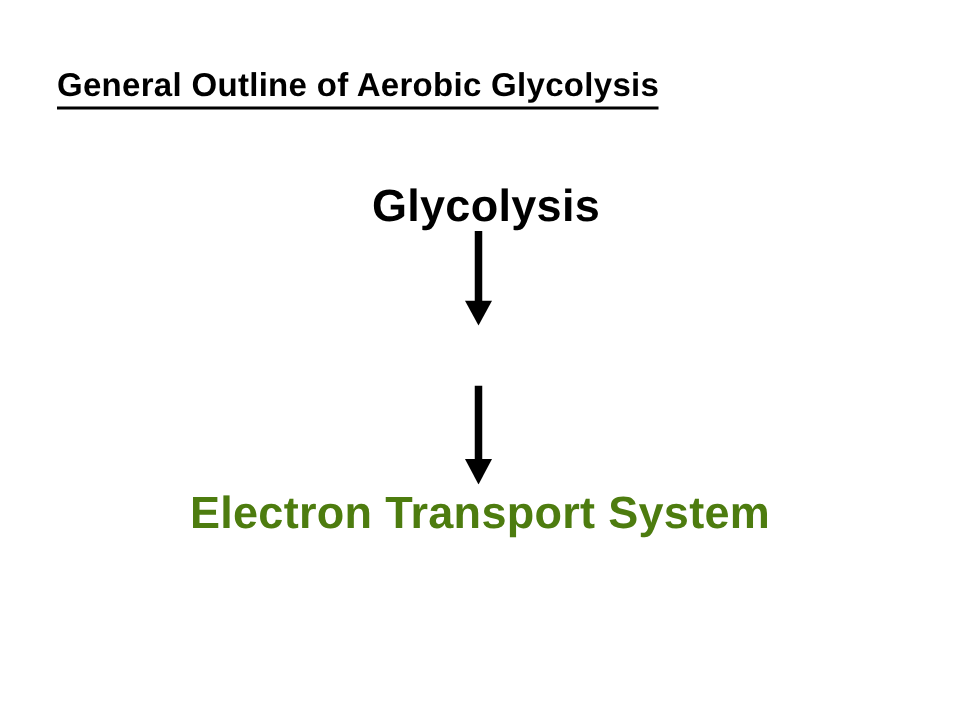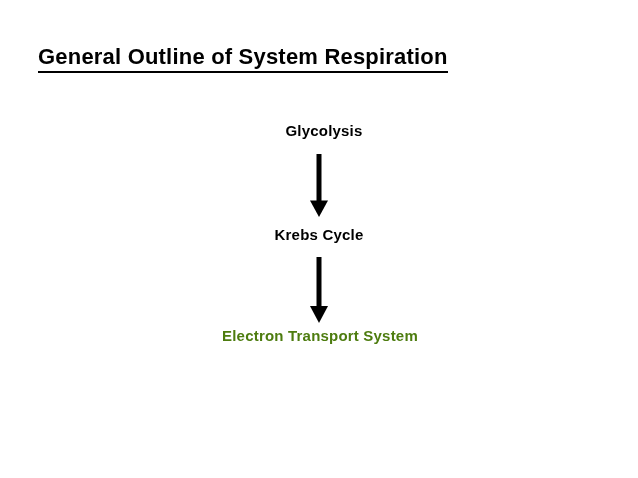--- a/index.html
+++ b/index.html
@@ -24,21 +24,21 @@
     line-height: 1;
     color: #000000;
     white-space: nowrap;
     letter-spacing: 0.2px;
     border-bottom: 2px solid #000000;
     padding-bottom: 3px;
   }
   .flow-step {
     position: absolute;
     transform: translateX(-50%);
-    font-size: 15px;
+    font-size: 30px;
     font-weight: bold;
     line-height: 1;
     color: #000000;
     white-space: nowrap;
     letter-spacing: 0.2px;
   }
   .step-glycolysis { left: 324px; top: 123px; }
   .step-krebs     { left: 319px; top: 227px; }
   .step-ets       { left: 320px; top: 328px; }
   .flow-arrow {
@@ -48,32 +48,31 @@
   }
   .arrow-1 { left: 319px; top: 154px; height: 64px; }
   .arrow-2 { left: 319px; top: 257px; height: 66px; }
   .flow-arrow svg { display: block; width: 100%; height: 100%; }
 </style>
 </head>
 <body>
 
 <div class="slide">
 
-  <div class="slide-title" style="color: rgb(0, 0, 0);">General Outline of System Respiration</div>
+  <div class="slide-title" style="color: rgb(0, 0, 0);">General Outline of Aerobic Glycolysis</div>
 
   <div class="flow-step step-glycolysis" style="color: rgb(0, 0, 0);">Glycolysis</div>
 
   <div class="flow-arrow arrow-1">
     <svg viewBox="0 0 20 66" preserveAspectRatio="none" aria-hidden="true">
       <line x1="10" y1="0" x2="10" y2="50" stroke="#000000" stroke-width="5"></line>
       <polygon points="1,48 19,48 10,65" fill="#000000"></polygon>
     </svg>
   </div>
 
-  <div class="flow-step step-krebs" style="color: rgb(0, 0, 0);">Krebs Cycle</div>
 
   <div class="flow-arrow arrow-2">
     <svg viewBox="0 0 20 66" preserveAspectRatio="none" aria-hidden="true">
       <line x1="10" y1="0" x2="10" y2="51" stroke="#000000" stroke-width="5"></line>
       <polygon points="1,49 19,49 10,66" fill="#000000"></polygon>
     </svg>
   </div>
 
   <div class="flow-step step-ets" style="color: #4d7c0f;">Electron Transport System</div>
 

